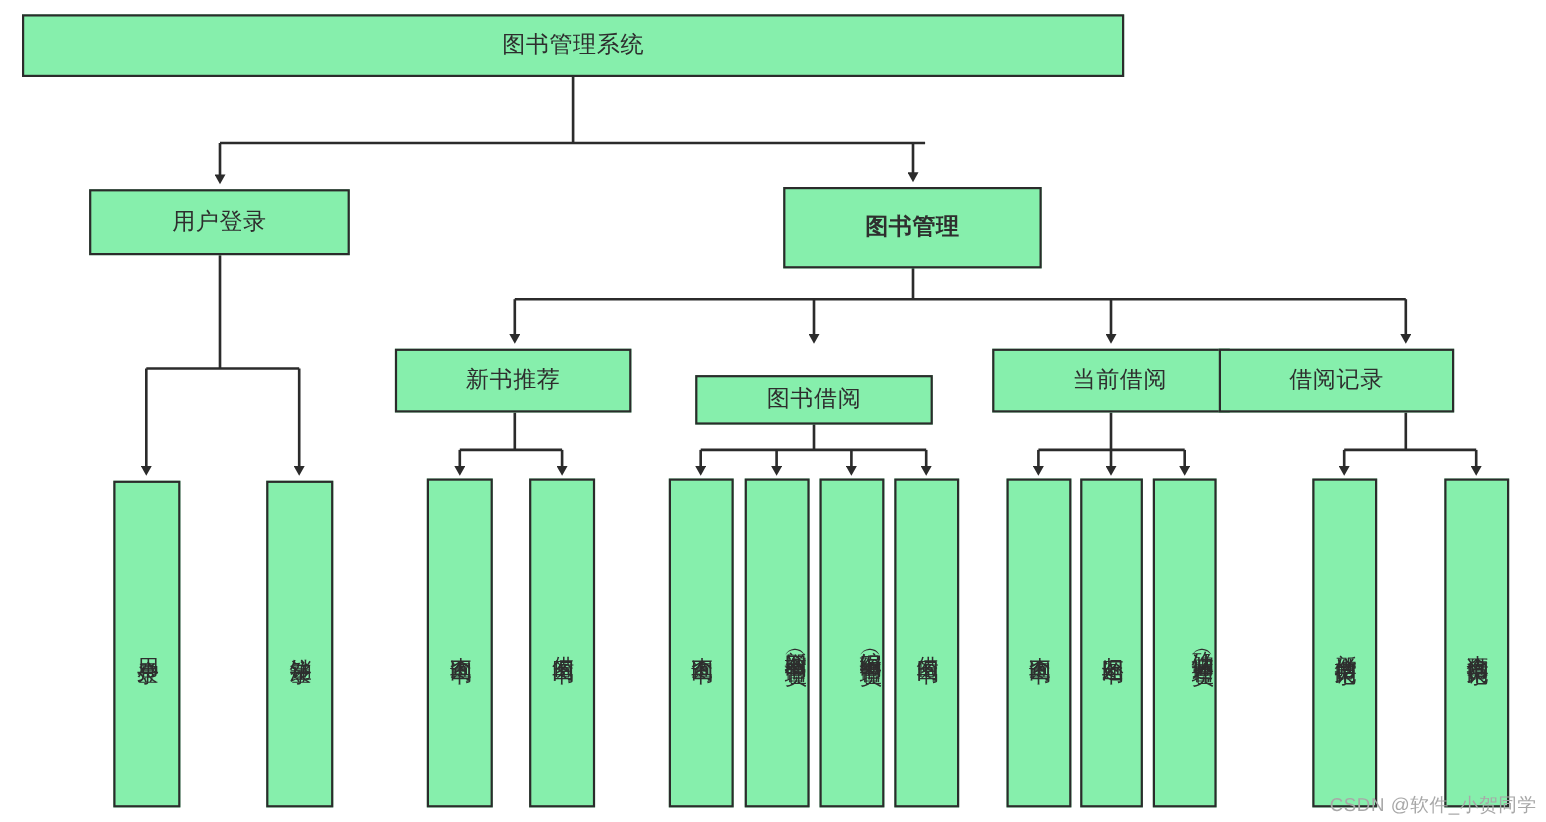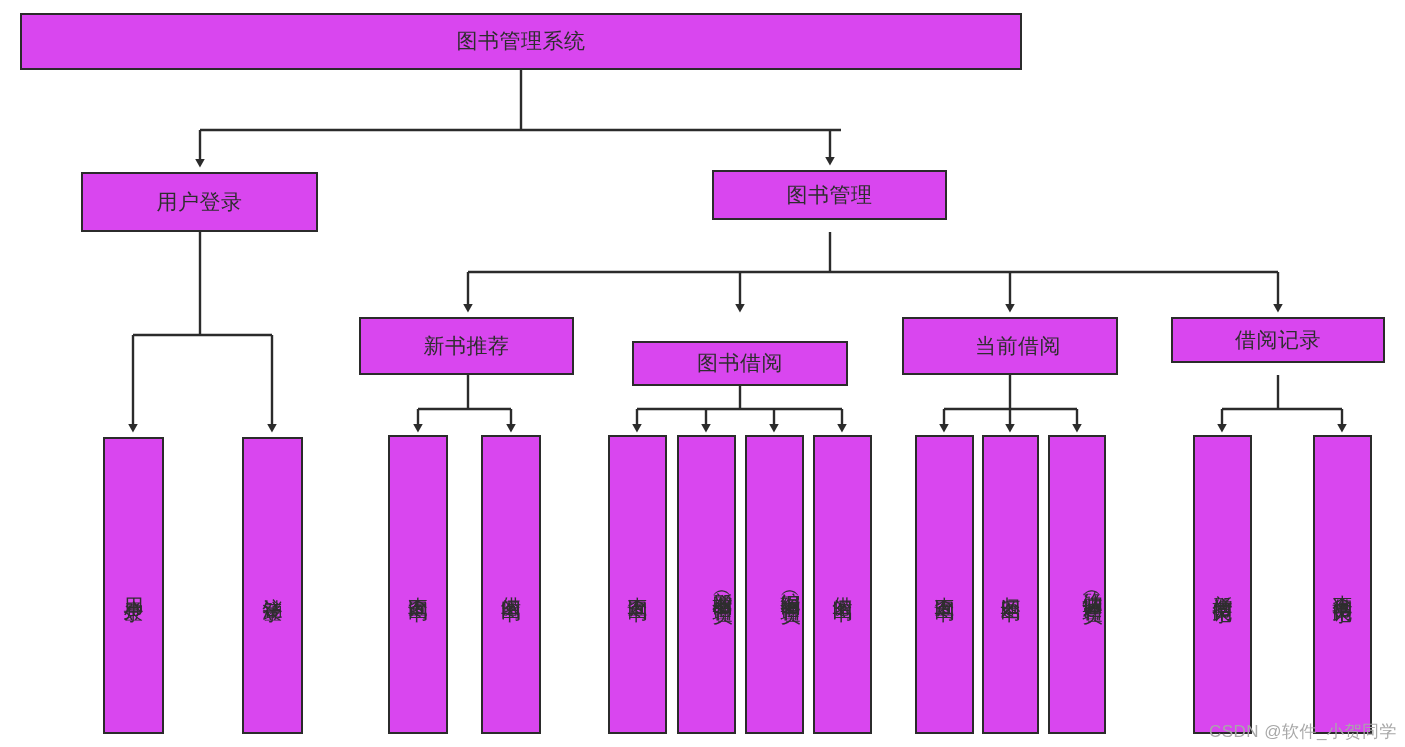--- a/index.html
+++ b/index.html
@@ -22,21 +22,21 @@
     left: 0;
     top: 0;
     width: 1405px;
     height: 747px;
     pointer-events: none;
   }
   .node {
     position: absolute;
     box-sizing: border-box;
     border: 2px solid #2b2b2b;
-    background: #d946ef;
+    background: #86efac;
     color: #2e2e2e;
     display: flex;
     align-items: center;
     justify-content: center;
     text-align: center;
     line-height: 1.15;
   }
   .node.horiz {
     font-size: 21px;
     letter-spacing: 0.5px;
@@ -119,26 +119,26 @@
       <path d="M1278,375 L1278,409"></path>
       <path d="M1222,409 L1342,409"></path>
       <path d="M1222,409 L1222,428" marker-end="url(#arrow)"></path>
       <path d="M1342,409 L1342,428" marker-end="url(#arrow)"></path>
     </g>
   </svg>
 
   <div class="node horiz" style="left:20px; top:13px; width:1002px; height:57px;">图书管理系统</div>
 
   <div class="node horiz" style="left:81px; top:172px; width:237px; height:60px;">用户登录</div>
-  <div class="node horiz" style="left:712px; top:170px; width:235px; height:50px;">图书管理</div>
+  <div class="node horiz" style="left:712px; top:170px; width:235px; height:74px;font-weight:bold;">图书管理</div>
 
   <div class="node horiz" style="left:359px; top:317px; width:215px; height:58px;">新书推荐</div>
   <div class="node horiz" style="left:632px; top:317px; width:216px; height:45px;margin-top:24px;">图书借阅</div>
   <div class="node horiz" style="left:902px; top:317px; width:216px; height:58px;padding-left:16px;">当前借阅</div>
-  <div class="node horiz" style="left:1171px; top:317px; width:214px; height:46px;">借阅记录</div>
+  <div class="node horiz" style="left:1108px; top:317px; width:214px; height:58px;">借阅记录</div>
 
   <div class="node vert mid" style="left:103px; top:437px; width:61px; height:297px;">用户登录</div>
   <div class="node vert mid" style="left:242px; top:437px; width:61px; height:297px;">注销登录</div>
 
   <div class="node vert mid" style="left:388px; top:435px; width:60px; height:299px;">查询图书</div>
   <div class="node vert mid" style="left:481px; top:435px; width:60px; height:299px;">借阅图书</div>
 
   <div class="node vert mid" style="left:608px; top:435px; width:59px; height:299px;">查询图书</div>
   <div class="node vert top" style="left:677px; top:435px; width:59px; height:299px;">新增图书（管理员）</div>
   <div class="node vert top" style="left:745px; top:435px; width:59px; height:299px;">编辑图书（管理员）</div>

